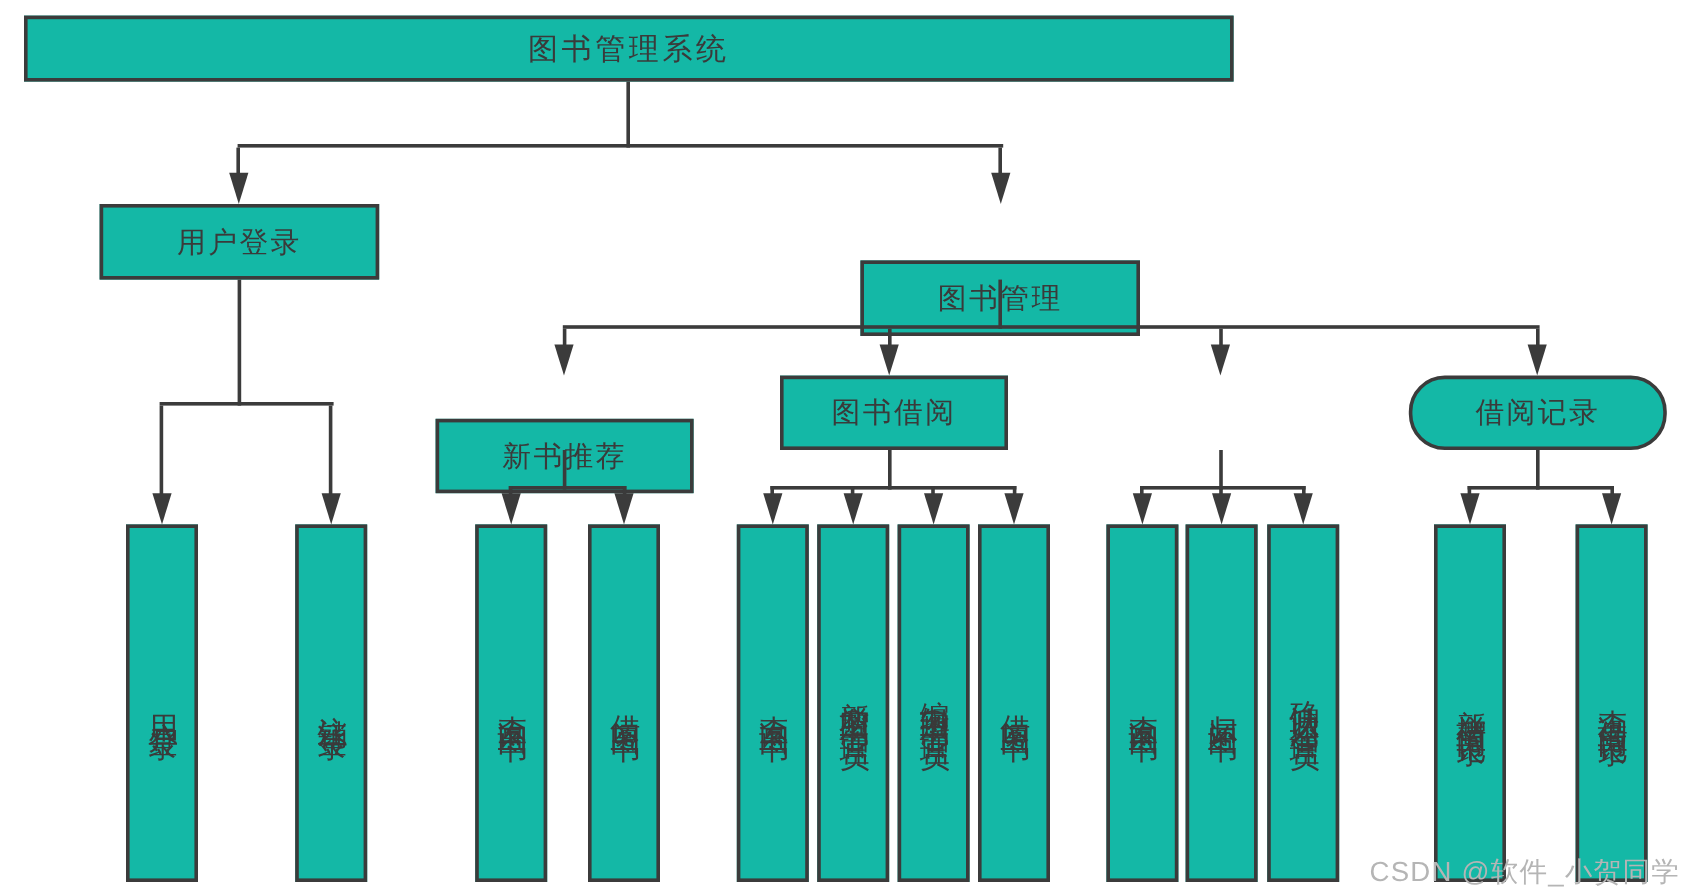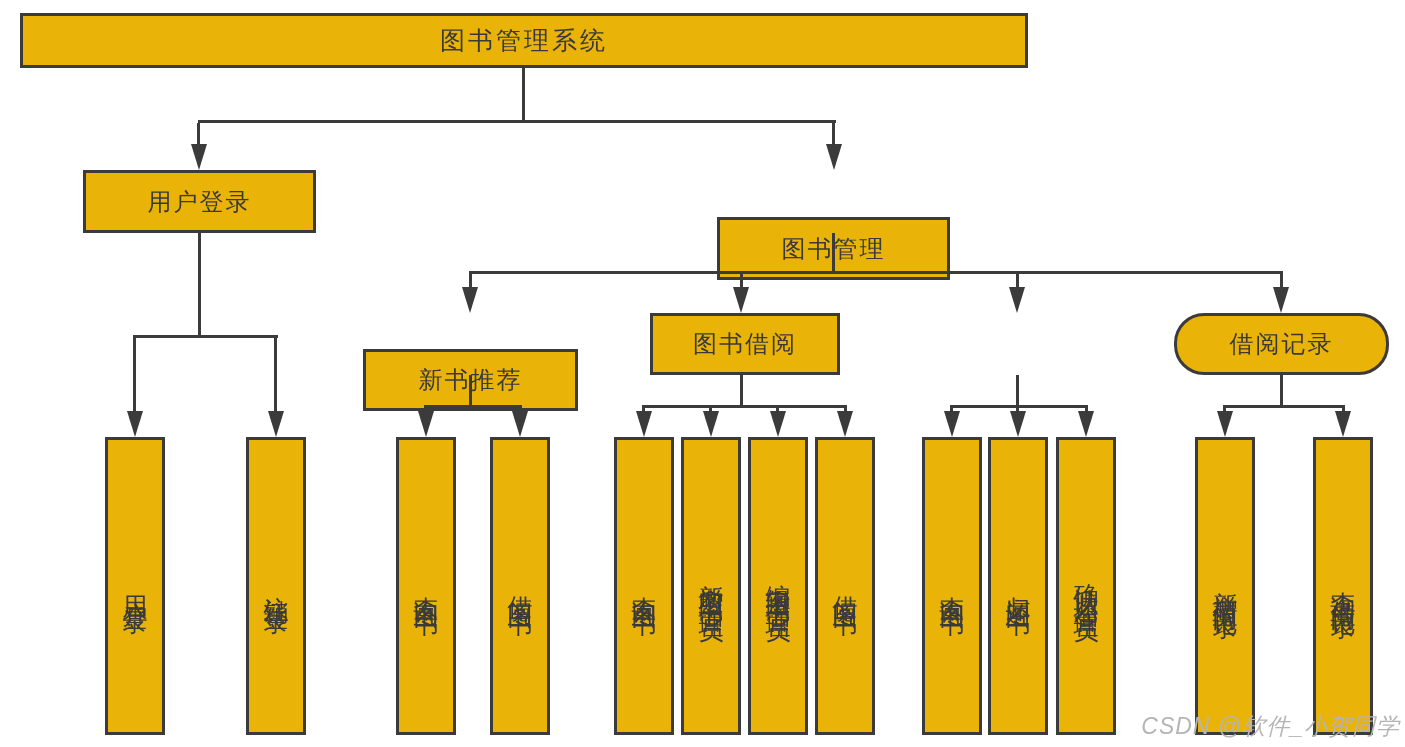--- a/index.html
+++ b/index.html
@@ -8,21 +8,21 @@
     width: 1405px;
     height: 747px;
     background: #ffffff;
     font-family: "Liberation Sans", "DejaVu Sans", sans-serif;
     overflow: hidden;
   }
   .box {
     position: absolute;
     box-sizing: border-box;
     border: 3px solid #3b3b3b;
-    background: #eab308;
+    background: #14b8a6;
     display: flex;
     align-items: center;
     justify-content: center;
     color: #3a3a3a;
   }
   .h-label { font-size: 24px; letter-spacing: 2px; white-space: nowrap; }
   .root-label { font-size: 25px; letter-spacing: 3px; }
   .leaf {
     writing-mode: vertical-rl;
     font-size: 25px;
@@ -38,21 +38,20 @@
     border-top: 26px solid #3b3b3b;
   }
   .watermark {
     position: absolute;
     right: 5px;
     bottom: 5px;
     font-size: 23px;
     letter-spacing: 1px;
     color: #b5b5b5;
     white-space: nowrap;
-    font-style: italic;
   }
 </style>
 </head>
 <body>
 
 <div class="canvas">
 
   <div class="box" style="left:20px; top:13px; width:1008px; height:55px;">
     <span class="root-label">图书管理系统</span>
   </div>

